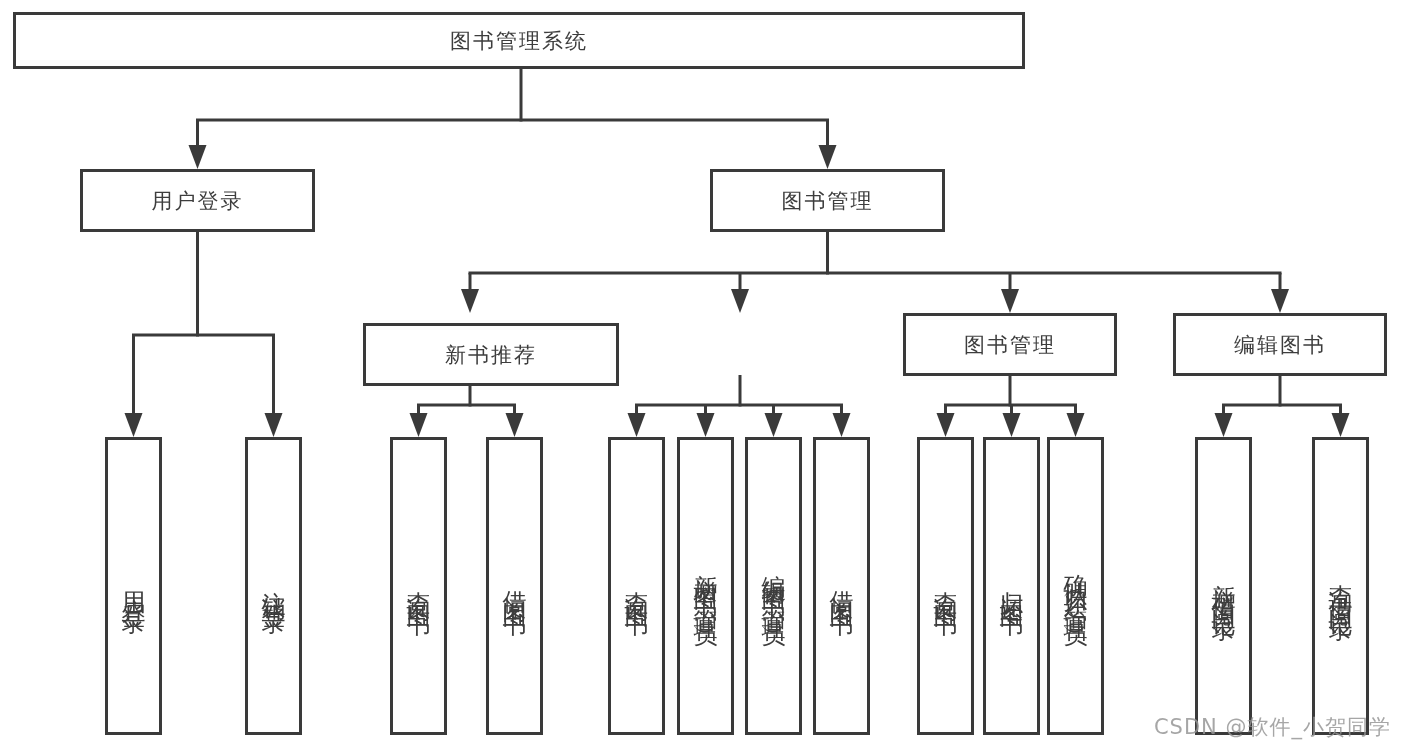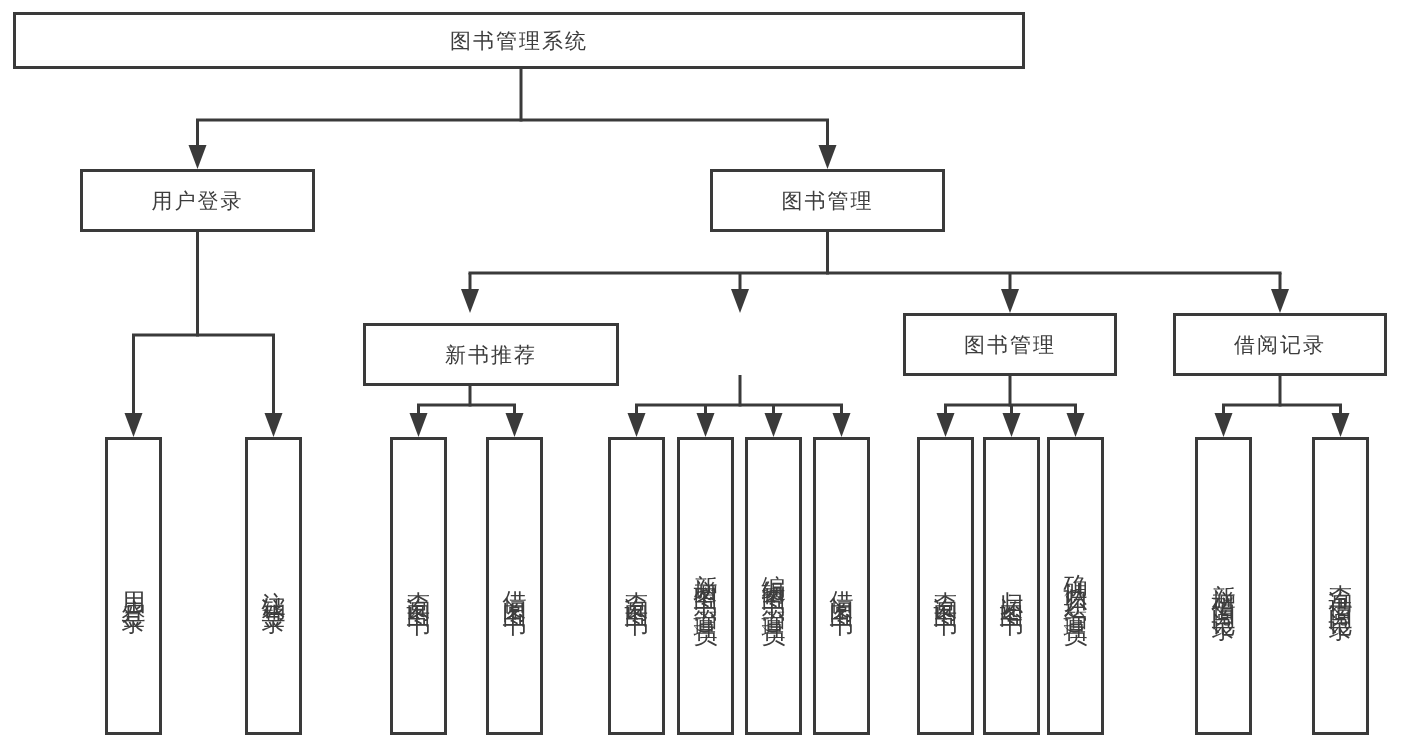--- a/index.html
+++ b/index.html
@@ -146,21 +146,21 @@
     <span>图书管理</span>
   </div>
 
   <div class="node node-h" style="left:363px; top:323px; width:256px; height:63px;">
     <span>新书推荐</span>
   </div>
   <div class="node node-h" style="left:903px; top:313px; width:214px; height:63px;">
     <span>图书管理</span>
   </div>
   <div class="node node-h" style="left:1173px; top:313px; width:214px; height:63px;">
-    <span>借阅记录</span>
+    <span>编辑图书</span>
   </div>
 
   <div class="node leaf" style="left:105px;">
     <span class="v-label">用户登录</span>
   </div>
   <div class="node leaf" style="left:245px;">
     <span class="v-label">注销登录</span>
   </div>
 
   <div class="node leaf" style="left:390px;">
@@ -193,14 +193,15 @@
     <span class="v-label">确认归还（管理员）</span>
   </div>
 
   <div class="node leaf" style="left:1195px;">
     <span class="v-label">新增借阅记录</span>
   </div>
   <div class="node leaf" style="left:1312px;">
     <span class="v-label">查询借阅记录</span>
   </div>
 
+  <div class="watermark">CSDN @软件_小贺同学</div>
 
 </div>
 
 </body></html>

